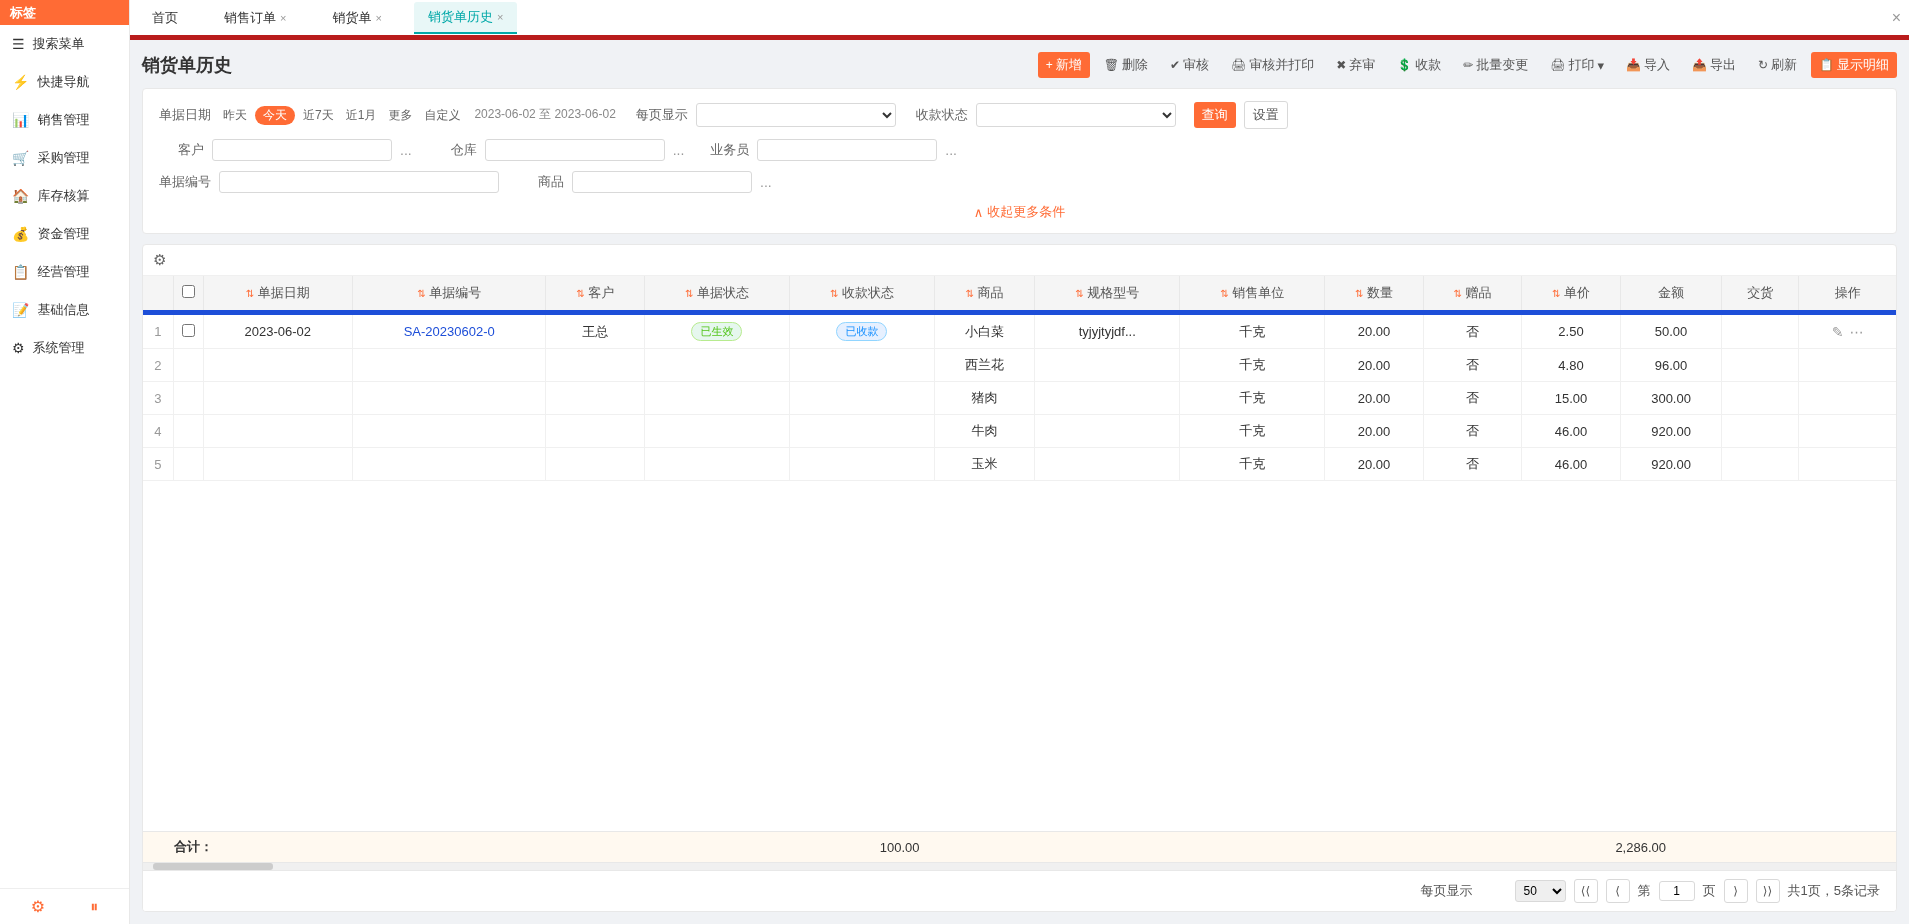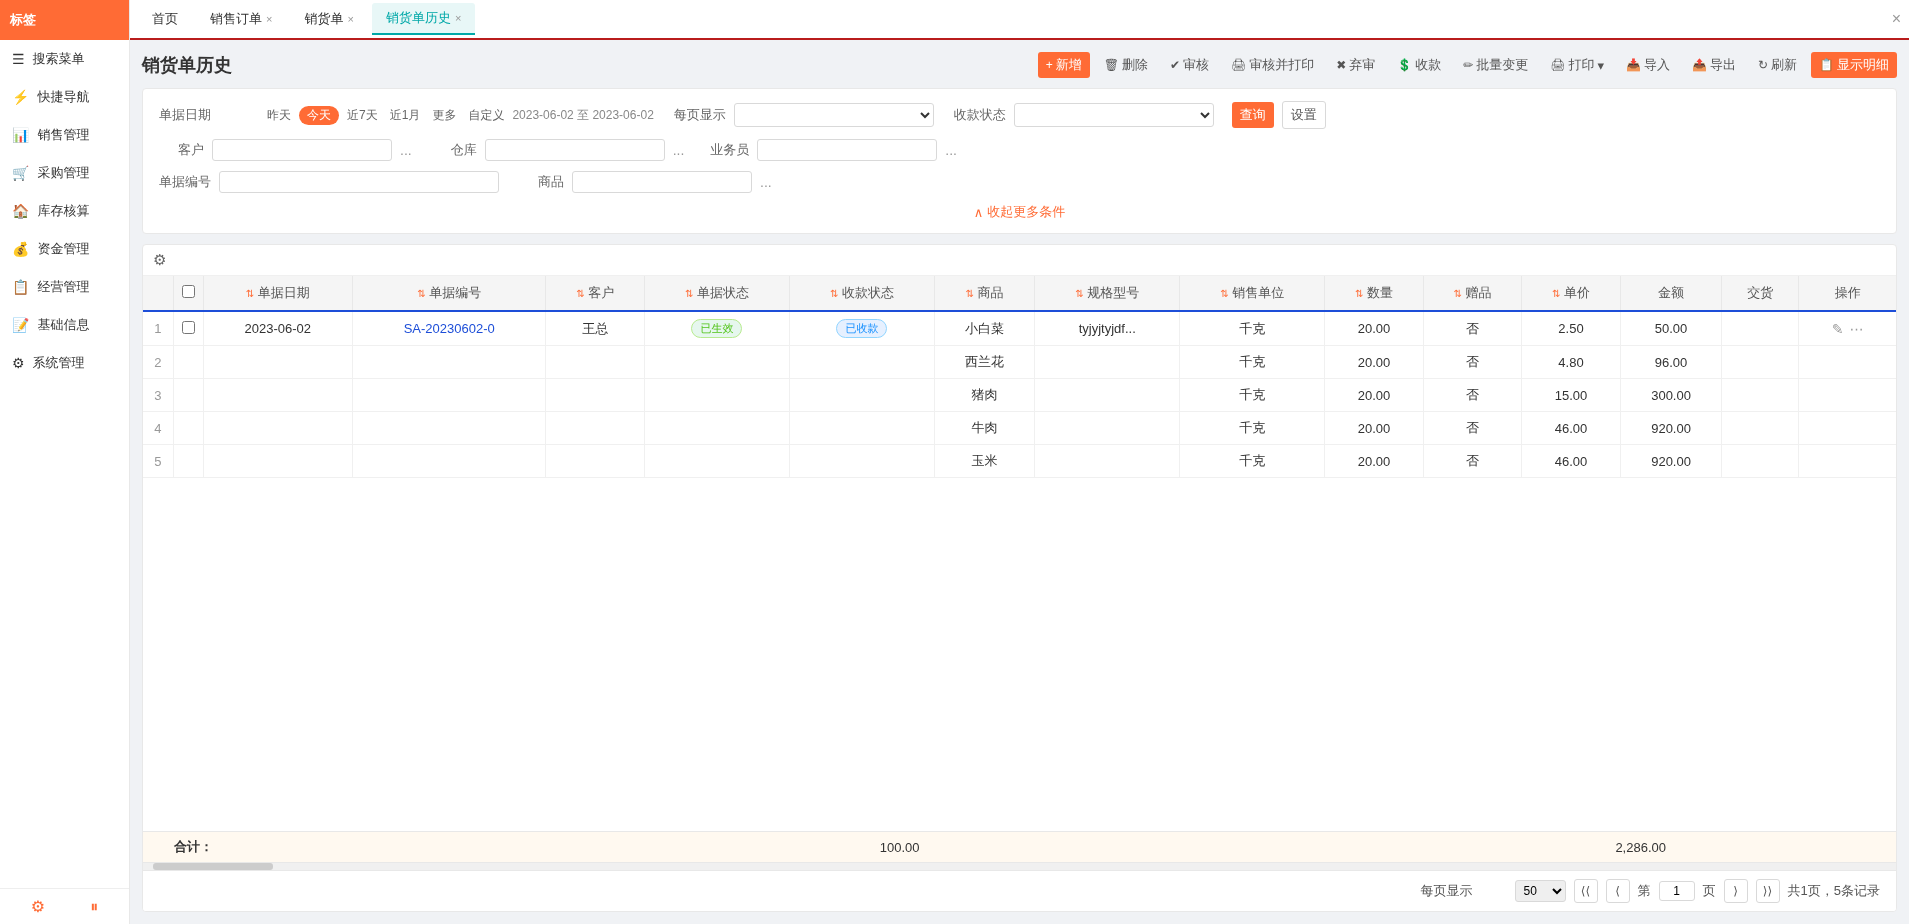--- a/index.html
+++ b/index.html
@@ -13,21 +13,21 @@
       display: flex;
       flex-direction: column;
       height: 100%;
     }
     .sidebar-logo {
       background: #ff6b35;
       color: #fff;
       padding: 8px 10px;
       font-size: 14px;
       font-weight: bold;
-      height: 40px;
+      height: 25px;
       display: flex;
       align-items: center;
     }
     .sidebar-item {
       display: flex;
       align-items: center;
       padding: 10px 12px;
       cursor: pointer;
       color: #333;
       gap: 8px;
@@ -47,26 +47,26 @@
     .main {
       flex: 1;
       display: flex;
       flex-direction: column;
       overflow: hidden;
     }
 
     
     .tab-bar {
       background: #fff;
-      border-bottom: 2px solid #b91c1c;
+      border-bottom: 5px solid #b91c1c;
       display: flex;
       align-items: center;
       height: 40px;
       padding: 0 8px;
-      gap: 4px;
+      gap: 18px;
     }
     .tab {
       padding: 6px 14px;
       cursor: pointer;
       color: #333;
       border-radius: 3px 3px 0 0;
       white-space: nowrap;
       display: flex;
       align-items: center;
       gap: 4px;
@@ -138,22 +138,21 @@
     }
     .filter-row:last-child { margin-bottom: 0; }
     .filter-label {
       color: #666;
       min-width: 55px;
       text-align: right;
       font-size: 13px;
     }
     .filter-value {
       display: flex;
-      align-items: center;
-      margin-left: 44px;
+      gap: 6px;
     }
     .date-shortcuts { display: flex; gap: 4px; align-items: center; }
     .date-shortcut {
       cursor: pointer;
       color: #666;
       font-size: 12px;
       padding: 1px 4px;
     }
     .date-shortcut.active {
       background: #ff6b35;
@@ -220,21 +219,21 @@
       font-size: 12px;
     }
     thead tr {
       background: #f5f5f5;
     }
     th {
       padding: 8px 8px;
       text-align: center;
       color: #555;
       font-weight: normal;
-      border-bottom: 2px solid #1d4ed8;
+      border-bottom: 5px solid #1d4ed8;
       border-right: 1px solid #e8e8e8;
       white-space: nowrap;
       cursor: pointer;
     }
     th:last-child { border-right: none; }
     th .sort-icon { color: #ff6b35; font-size: 10px; }
     td {
       padding: 7px 8px;
       text-align: center;
       border-bottom: 1px solid #f0f0f0;

